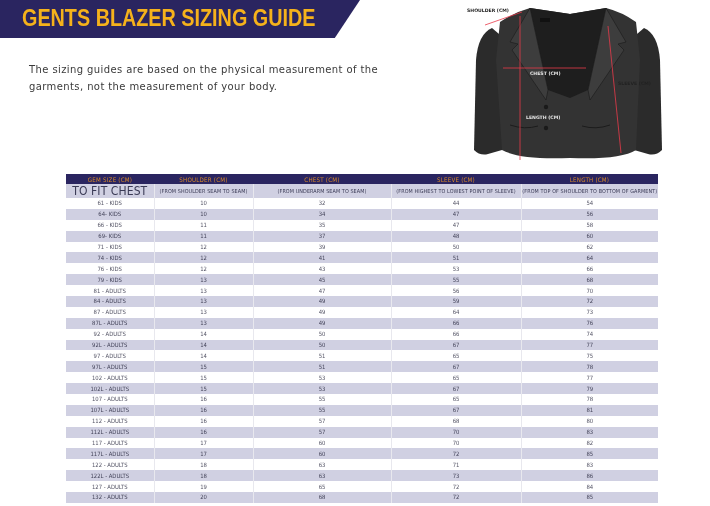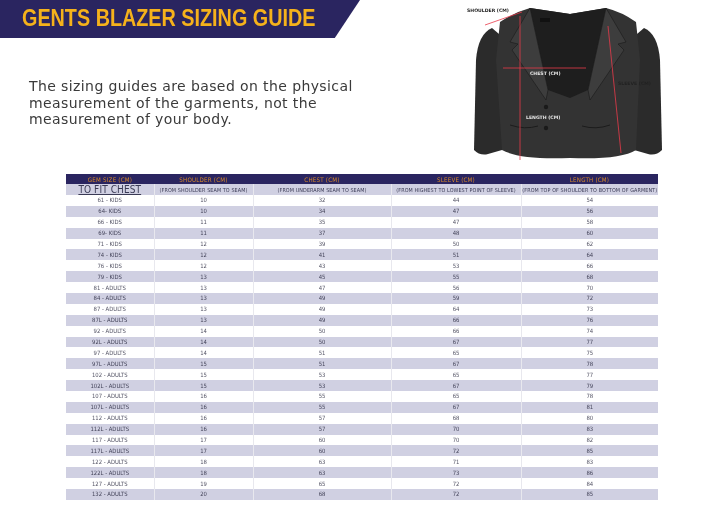--- a/index.html
+++ b/index.html
@@ -13,22 +13,22 @@
   }
   .banner-title {
     position: absolute; left: 22px; top: 5px;
     font-family: "Liberation Sans", sans-serif; font-weight: bold;
     font-size: 23px; color: #f5b21b; letter-spacing: 0px;
     transform: scaleX(0.86); transform-origin: left center;
     white-space: nowrap;
   }
 
   .intro {
-    position: absolute; left: 29px; top: 78px; width: 370px;
-    font-family: "DejaVu Sans", sans-serif; font-size: 14px; line-height: 16.5px;
+    position: absolute; left: 29px; top: 62px; width: 370px;
+    font-family: "DejaVu Sans", sans-serif; font-size: 10px; line-height: 16.5px;
     color: #3a3a3a; letter-spacing: 0.4px;
   }
   .intro p { margin-bottom: 13px; }
   .intro .highlight { color: #e02020; }
 
   .diagram { position: absolute; left: 430px; top: 0; width: 280px; height: 170px; }
   .diagram .lbl {
     position: absolute; font-size: 4.6px; font-family: "DejaVu Sans", sans-serif;
     color: #222; white-space: nowrap; font-weight: bold;
   }
@@ -45,21 +45,21 @@
   }
   table.sizes th:last-child, table.sizes td:last-child { border-right: none; }
   tr.hdr th {
     background: #2a2560; color: #d98a2a; height: 10px;
     font-size: 6.2px; font-weight: normal; letter-spacing: 0.2px; border-right: none;
   }
   tr.sub td {
     background: #d0d0e2; color: #3a3a55; height: 11px;
     font-size: 5.4px; letter-spacing: 0.1px;
   }
-  tr.sub td:first-child { font-size: 10px; text-decoration: underline; }
+  tr.sub td:first-child { font-size: 12px; }
   tbody tr.row td {
     height: 10.9px; font-size: 5.9px; color: #555566;
   }
   tbody tr.row:nth-child(odd) td { background: #ffffff; }
   tbody tr.row:nth-child(even) td { background: #d0d0e2; color: #44445a; }
 </style>
 </head>
 <body>
 
 <div class="banner"></div>

